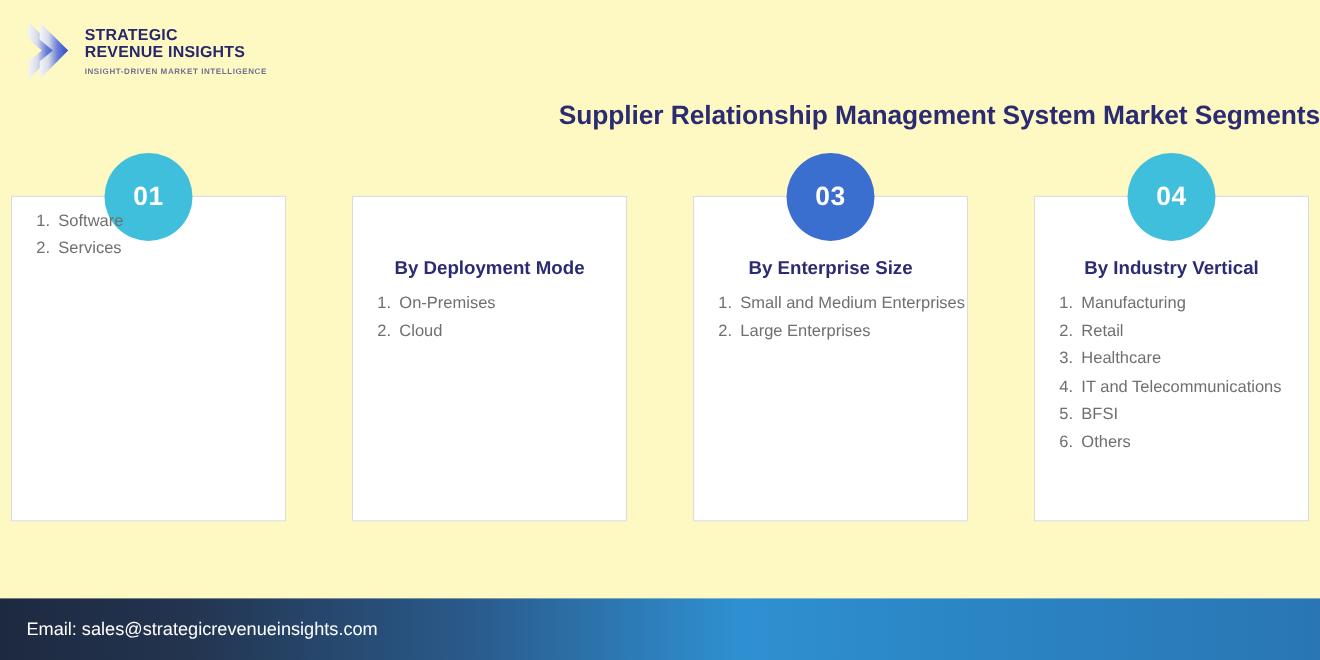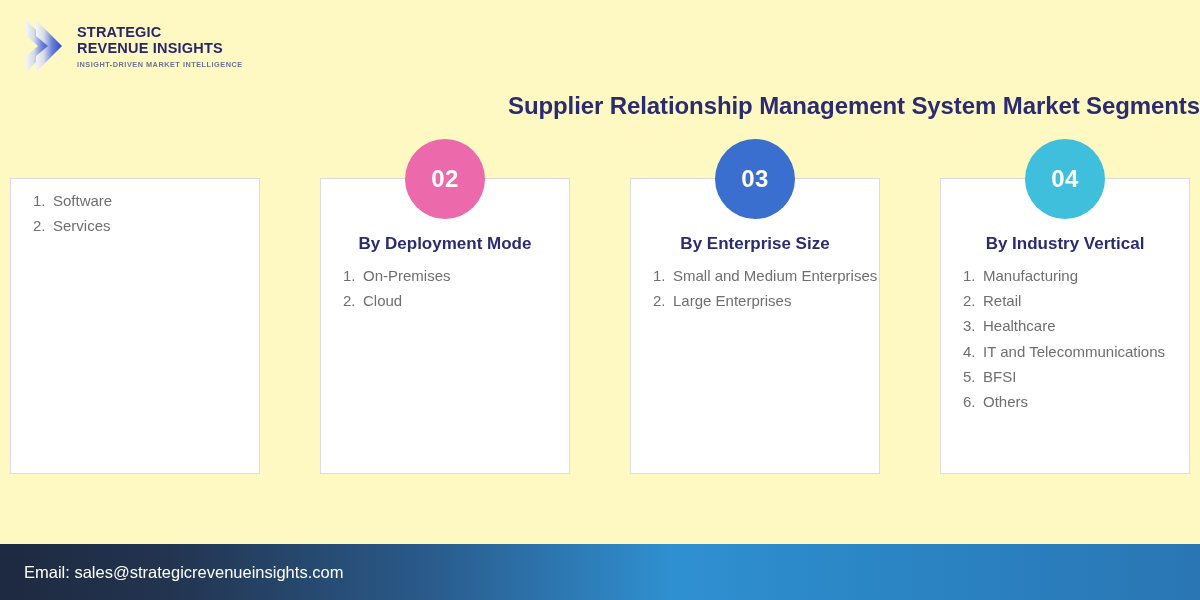--- a/index.html
+++ b/index.html
@@ -118,30 +118,30 @@
       <span class="logo-line2">REVENUE INSIGHTS</span>
       <span class="logo-tag">INSIGHT-DRIVEN MARKET INTELLIGENCE</span>
     </span>
   </div>
 
   <h1 class="title">Supplier Relationship Management System Market Segments</h1>
 
   <div class="cards">
 
     <div class="card">
+      <div class="badge" style="background: rgb(63, 191, 219);">
+        <span>01</span>
+      </div>
       <ul class="card-list">
         <li>Software</li>
         <li>Services</li>
       </ul>
     </div>
 
     <div class="card">
-      <div class="badge" style="background: rgb(236, 105, 172);">
-        <span>02</span>
-      </div>
       <div class="card-head">By Deployment Mode</div>
       <ul class="card-list">
         <li>On-Premises</li>
         <li>Cloud</li>
       </ul>
     </div>
 
     <div class="card">
       <div class="badge" style="background: rgb(58, 111, 207);">
         <span>03</span>

